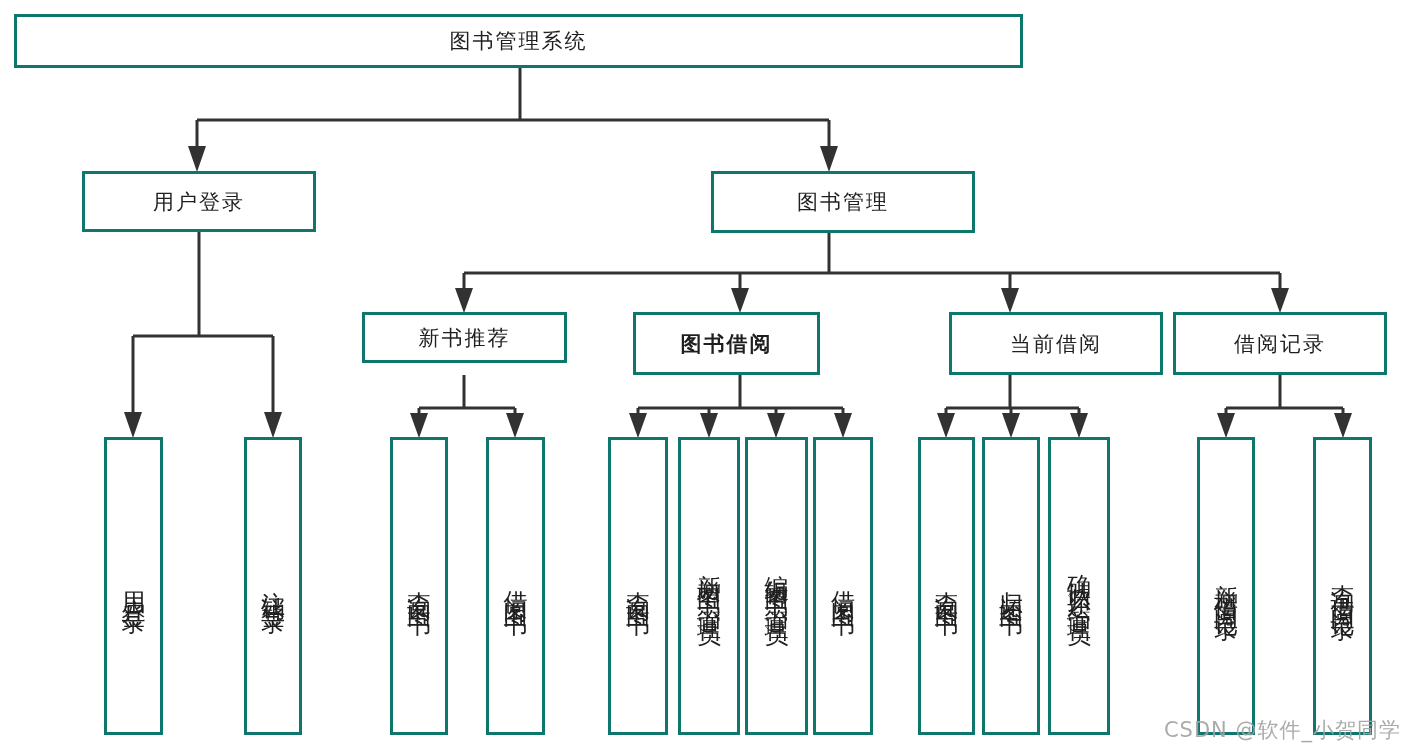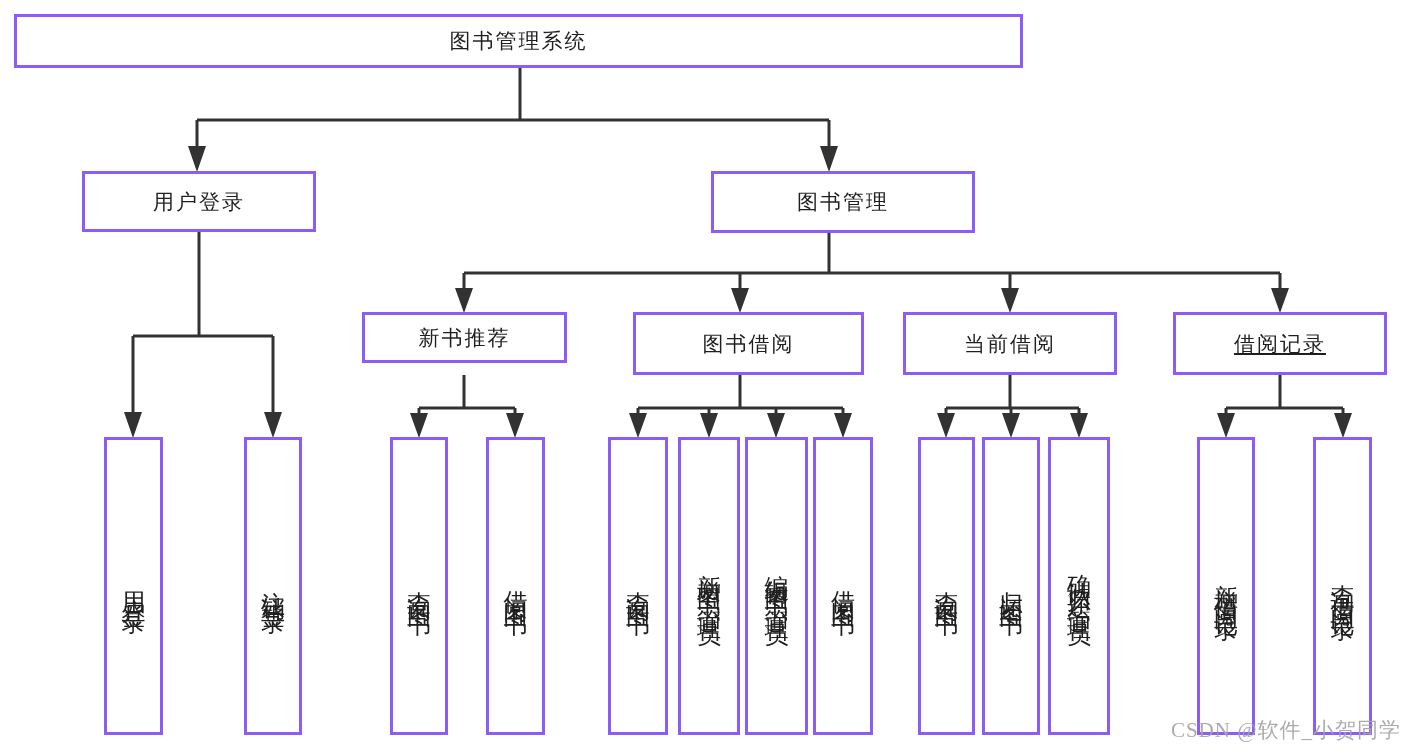--- a/index.html
+++ b/index.html
@@ -18,21 +18,21 @@
   .connectors {
     position: absolute;
     left: 0; top: 0;
     width: 1405px;
     height: 747px;
     z-index: 1;
   }
   .box {
     position: absolute;
     box-sizing: border-box;
-    border: 3px solid #8b5cf6;
+    border: 3px solid #0f766e;
     background: #ffffff;
     display: flex;
     align-items: center;
     justify-content: center;
     z-index: 2;
     color: #1f1f1f;
   }
   .hbox span {
     font-size: 21px;
     letter-spacing: 2px;
@@ -47,21 +47,20 @@
   }
   .watermark {
     position: absolute;
     right: 4px;
     bottom: 3px;
     font-size: 21px;
     letter-spacing: 1px;
     color: rgba(164, 164, 164, 0.92);
     z-index: 5;
     white-space: nowrap;
-    font-family: Liberation Serif, serif;
   }
 </style>
 </head>
 <body>
 
 <div class="canvas">
 
   <svg class="connectors" viewBox="0 0 1405 747" xmlns="http://www.w3.org/2000/svg" stroke="#323232" stroke-width="3" fill="#323232">
 
     <line x1="520" y1="68" x2="520" y2="120"></line>
@@ -131,27 +130,27 @@
   <div class="box hbox" style="left:82px; top:171px; width:234px; height:61px;">
     <span>用户登录</span>
   </div>
   <div class="box hbox" style="left:711px; top:171px; width:264px; height:62px;">
     <span>图书管理</span>
   </div>
 
   <div class="box hbox" style="left:362px; top:312px; width:205px; height:51px;">
     <span>新书推荐</span>
   </div>
-  <div class="box hbox" style="left:633px; top:312px; width:231px; height:63px;">
+  <div class="box hbox" style="left:633px; top:312px; width:187px; height:63px;font-weight:bold;">
     <span>图书借阅</span>
   </div>
-  <div class="box hbox" style="left:903px; top:312px; width:214px; height:63px;">
+  <div class="box hbox" style="left:949px; top:312px; width:214px; height:63px;">
     <span>当前借阅</span>
   </div>
-  <div class="box hbox" style="left:1173px; top:312px; width:214px; height:63px;text-decoration:underline;">
+  <div class="box hbox" style="left:1173px; top:312px; width:214px; height:63px;">
     <span>借阅记录</span>
   </div>
 
   <div class="box leaf" style="left:104px; top:437px; width:59px; height:298px;">
     <span>用户登录</span>
   </div>
   <div class="box leaf" style="left:244px; top:437px; width:58px; height:298px;">
     <span>注销登录</span>
   </div>
 

